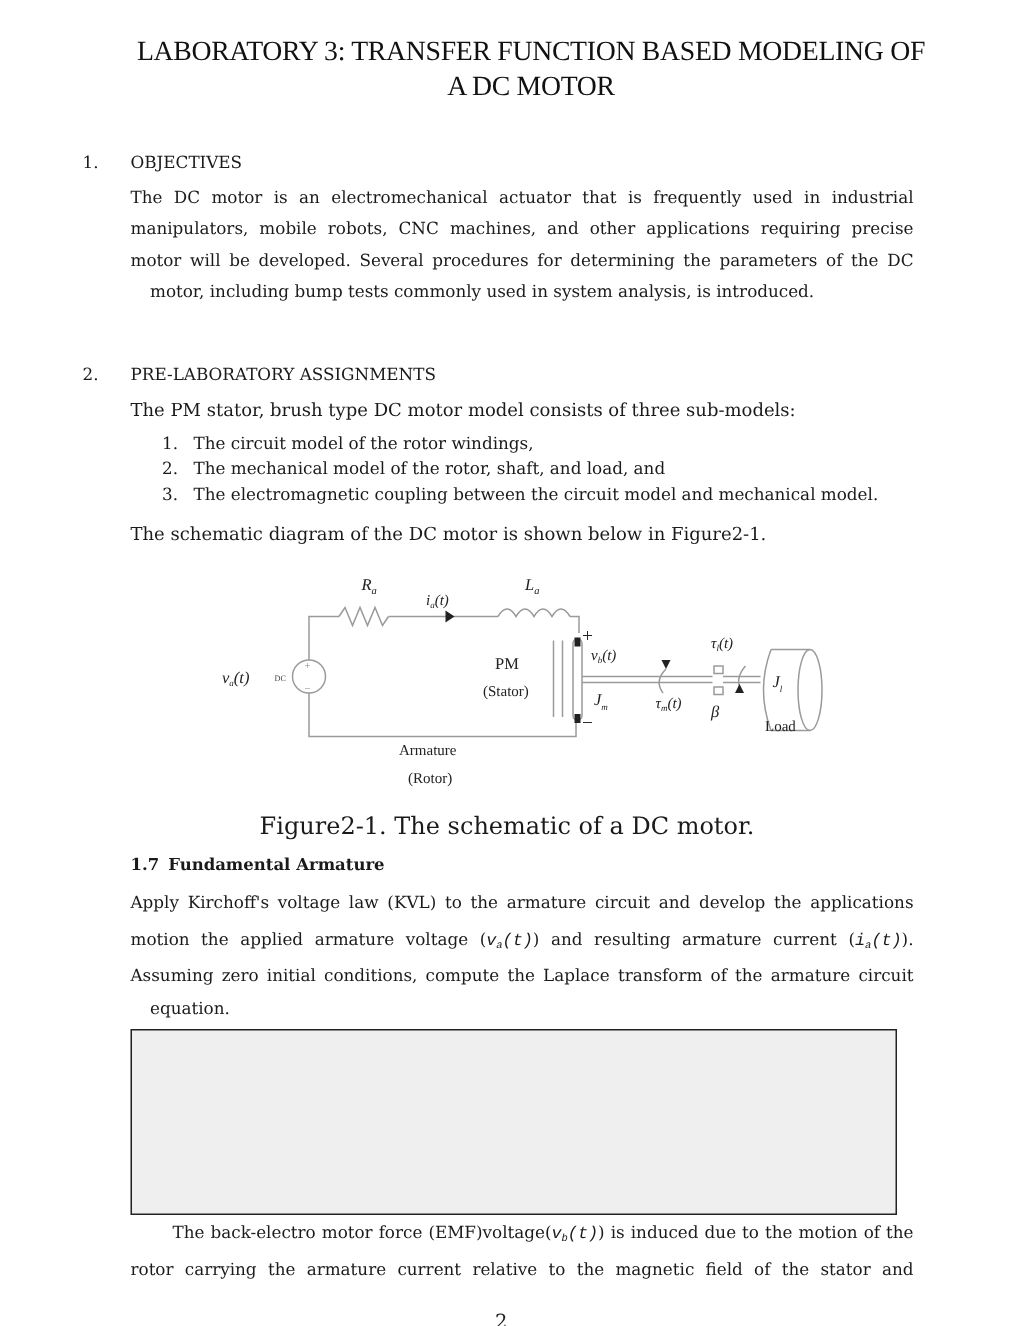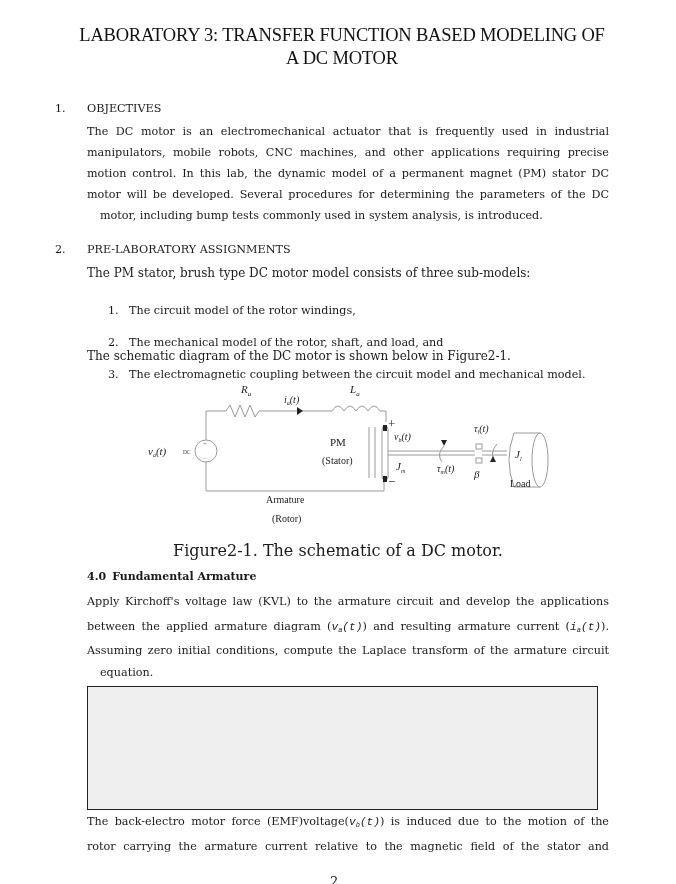--- a/index.html
+++ b/index.html
@@ -1,20 +1,20 @@
 <!DOCTYPE html>
 <html><head>
   <meta charset="utf-8">
   <style>
     * { margin: 0; padding: 0; box-sizing: border-box; }
     html, body { width: 676px; height: 884px; overflow: hidden; background: #ffffff; }
     body { position: relative; font-family: "DejaVu Serif", serif; color: #1a1a1a; }
 
     .title {
-      position: absolute; left: 44px; top: 24px; width: 596px;
+      position: absolute; left: 56px; top: 24px; width: 596px;
       text-align: center; font-family: "Liberation Serif", serif;
       font-size: 18.5px; line-height: 23px; font-weight: normal; letter-spacing: -0.2px;
       color: #111;
     }
 
     .sec-heading {
       position: absolute; font-family: "DejaVu Serif", serif;
       font-size: 11.2px; letter-spacing: 0px; color: #1a1a1a;
     }
     .sec-num { position: absolute; left: 0; }
@@ -23,21 +23,21 @@
     .para {
       position: absolute; left: 87px; width: 522px;
       font-size: 11.2px; color: #1a1a1a; text-align: justify;
     }
     .para .line { display: block; height: 21px; line-height: 21px; text-align: justify; text-align-last: justify; white-space: nowrap; }
     .para .line.last { text-align-last: left; margin-left: 13px; }
 
     .plain { position: absolute; font-size: 12px; color: #1a1a1a; white-space: nowrap; }
 
     .olist { position: absolute; left: 108px; top: 287px; font-size: 11.2px; }
-    .olist .li { height: 17px; line-height: 17px; white-space: nowrap; position: relative; margin-top: 15px; }
+    .olist .li { height: 17px; line-height: 17px; white-space: nowrap; position: relative; }
     .olist .li .n { display: inline-block; width: 21px; }
 
     .caption { position: absolute; left: 0; width: 676px; top: 541px; text-align: center; font-size: 16px; }
 
     .subhead { position: absolute; left: 87px; top: 570px; font-size: 11px; font-weight: bold; white-space: nowrap; }
     .subhead .n { margin-right: 6px; }
 
     .answer-box {
       position: absolute; left: 87px; top: 686px; width: 511px; height: 124px;
       background: #efefef; border: 1.2px solid #222;
@@ -59,21 +59,20 @@
 </div>
 
 <div class="sec-heading" style="left:55px; top:102px;">
   <span class="sec-num">1.</span>
   <span class="sec-text">OBJECTIVES</span>
 </div>
 
 <div class="para" style="top:121px;">
   <span class="line">The DC motor is an electromechanical actuator that is frequently used in industrial</span>
   <span class="line">manipulators, mobile robots, CNC machines, and other applications requiring precise</span>
-  <span class="line">motion control. In this lab, the dynamic model of a permanent magnet (PM) stator DC</span>
   <span class="line">motor will be developed. Several procedures for determining the parameters of the DC</span>
   <span class="line last">motor, including bump tests commonly used in system analysis, is introduced.</span>
 </div>
 
 <div class="sec-heading" style="left:55px; top:243px;">
   <span class="sec-num">2.</span>
   <span class="sec-text">PRE-LABORATORY ASSIGNMENTS</span>
 </div>
 
 <div class="plain" style="left:87px; top:266px;">The PM stator, brush type DC motor model consists of three sub-models:</div>
@@ -148,30 +147,30 @@
   <text x="437" y="472" font-size="10" font-style="italic" fill="#222"><tspan>τ</tspan><tspan font-size="6" dy="2">m</tspan><tspan dy="-2">(t)</tspan></text>
   <text x="474" y="432" font-size="10" font-style="italic" fill="#222"><tspan>τ</tspan><tspan font-size="6" dy="2">l</tspan><tspan dy="-2">(t)</tspan></text>
   <text x="474" y="478" font-size="11" font-style="italic" fill="#222">β</text>
   <text x="515" y="458" font-size="11" font-style="italic" fill="#222"><tspan>J</tspan><tspan font-size="6" dy="3">l</tspan></text>
   <text x="510" y="487" font-size="10" fill="#222">Load</text>
 </svg>
 
 <div class="caption">Figure2-1. The schematic of a DC motor.</div>
 
 <div class="subhead">
-  <span class="n">4.0</span><span>Fundamental Armature</span>
+  <span class="n">1.7</span><span>Fundamental Armature</span>
 </div>
 
 <div class="para" style="top:590px; line-height:24px;">
   <span class="line" style="height:24px;line-height:24px;">Apply Kirchoff's voltage law (KVL) to the armature circuit and develop the applications</span>
-  <span class="line" style="height:26px;line-height:26px;"><span>between the applied armature diagram (</span><span class="math"><span>v</span><sub>a</sub><span>(t)</span></span><span>) and resulting armature current (</span><span class="math"><span>i</span><sub>a</sub><span>(t)</span></span><span>).</span></span>
+  <span class="line" style="height:26px;line-height:26px;"><span>motion the applied armature voltage (</span><span class="math"><span>v</span><sub>a</sub><span>(t)</span></span><span>) and resulting armature current (</span><span class="math"><span>i</span><sub>a</sub><span>(t)</span></span><span>).</span></span>
   <span class="line" style="height:22px;line-height:22px;">Assuming zero initial conditions, compute the Laplace transform of the armature circuit</span>
   <span class="line last" style="height:22px;line-height:22px;">equation.</span>
 </div>
 
 <div class="answer-box"></div>
 
 <div class="para" style="top:810px;">
-  <span class="line" style="height:24px;line-height:24px;"><span>The back-electro motor force (EMF)voltage(</span><span class="math"><span>v</span><sub>b</sub><span>(t)</span></span><span>) is induced due to the motion of the</span></span>
+  <span class="line" style="height:24px;line-height:24px;margin-left:28px;"><span>The back-electro motor force (EMF)voltage(</span><span class="math"><span>v</span><sub>b</sub><span>(t)</span></span><span>) is induced due to the motion of the</span></span>
   <span class="line" style="height:26px;line-height:26px;">rotor carrying the armature current relative to the magnetic field of the stator and</span>
 </div>
 
 <div class="pagenum">2</div>
 
 </body></html>

